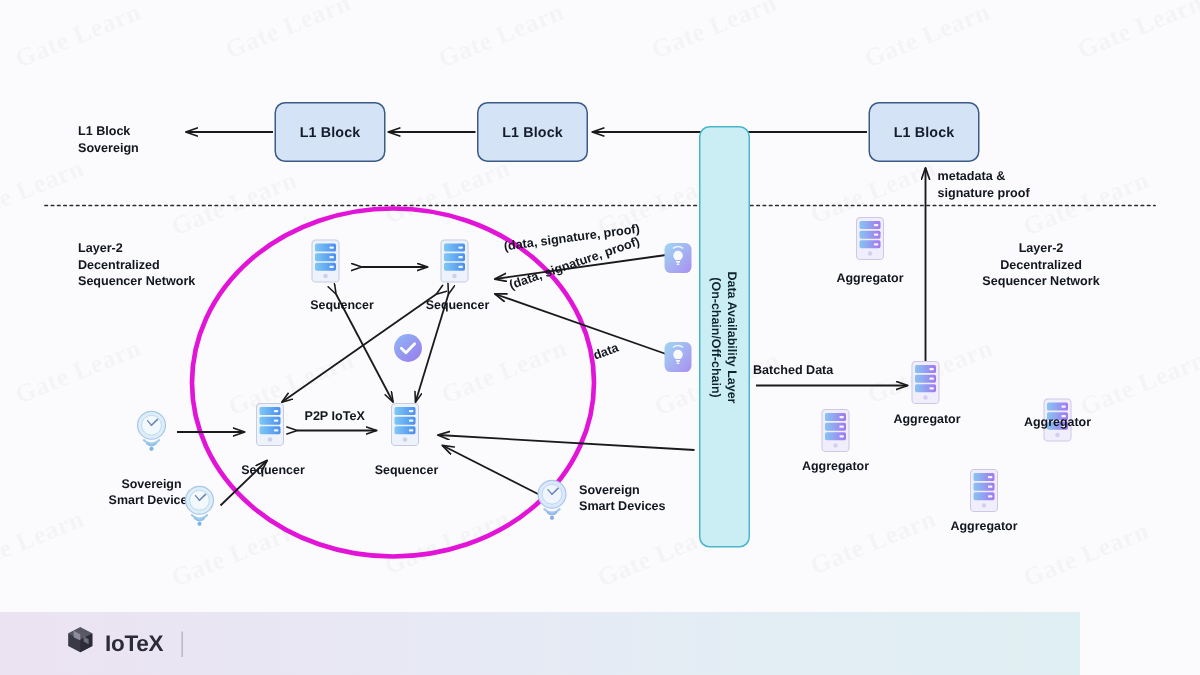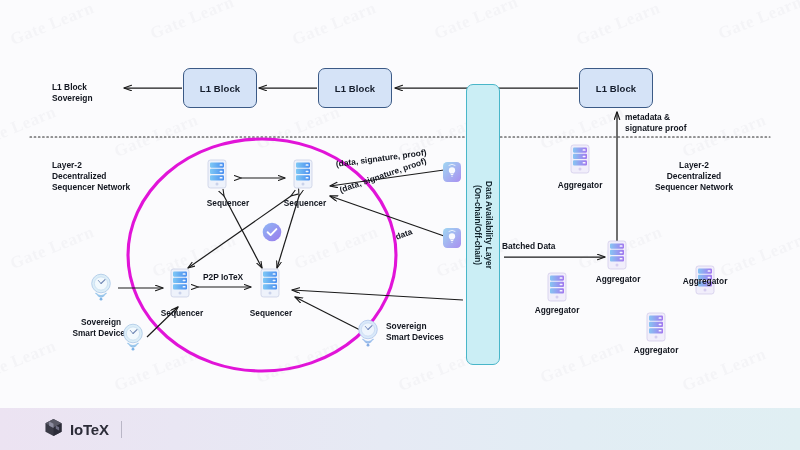--- a/index.html
+++ b/index.html
@@ -86,21 +86,21 @@
   .dev svg { display: block; }
 
   
   .check { position: absolute; width: 20px; height: 20px; }
 
   
 
   
   #footer {
     position: absolute; left:0; bottom:0;
-    width: 800px; height: 42px;
+    width: 720px; height: 42px;
     background: linear-gradient(90deg,#ece3f2 0%,#e9e6f3 22%,#e6eaf4 48%,#e2edf4 72%,#e0eff3 100%);
     display: flex; align-items: center;
     z-index: 6;
   }
   .brand { display: flex; align-items: center; gap: 6px; margin-left: 43px; }
   .brand-name { font-size: 15px; font-weight: 700; color: #2c2c38; letter-spacing: -.2px; }
   .divider { width: 1px; height: 17px; background: #b9b6c6; margin: 0 12px; }
   .brand2 { display: flex; align-items: center; gap: 4px; }
   .brand2-name { font-size: 11.5px; font-weight: 700; color: #2c2c38; letter-spacing: -.1px; }
 </style>

